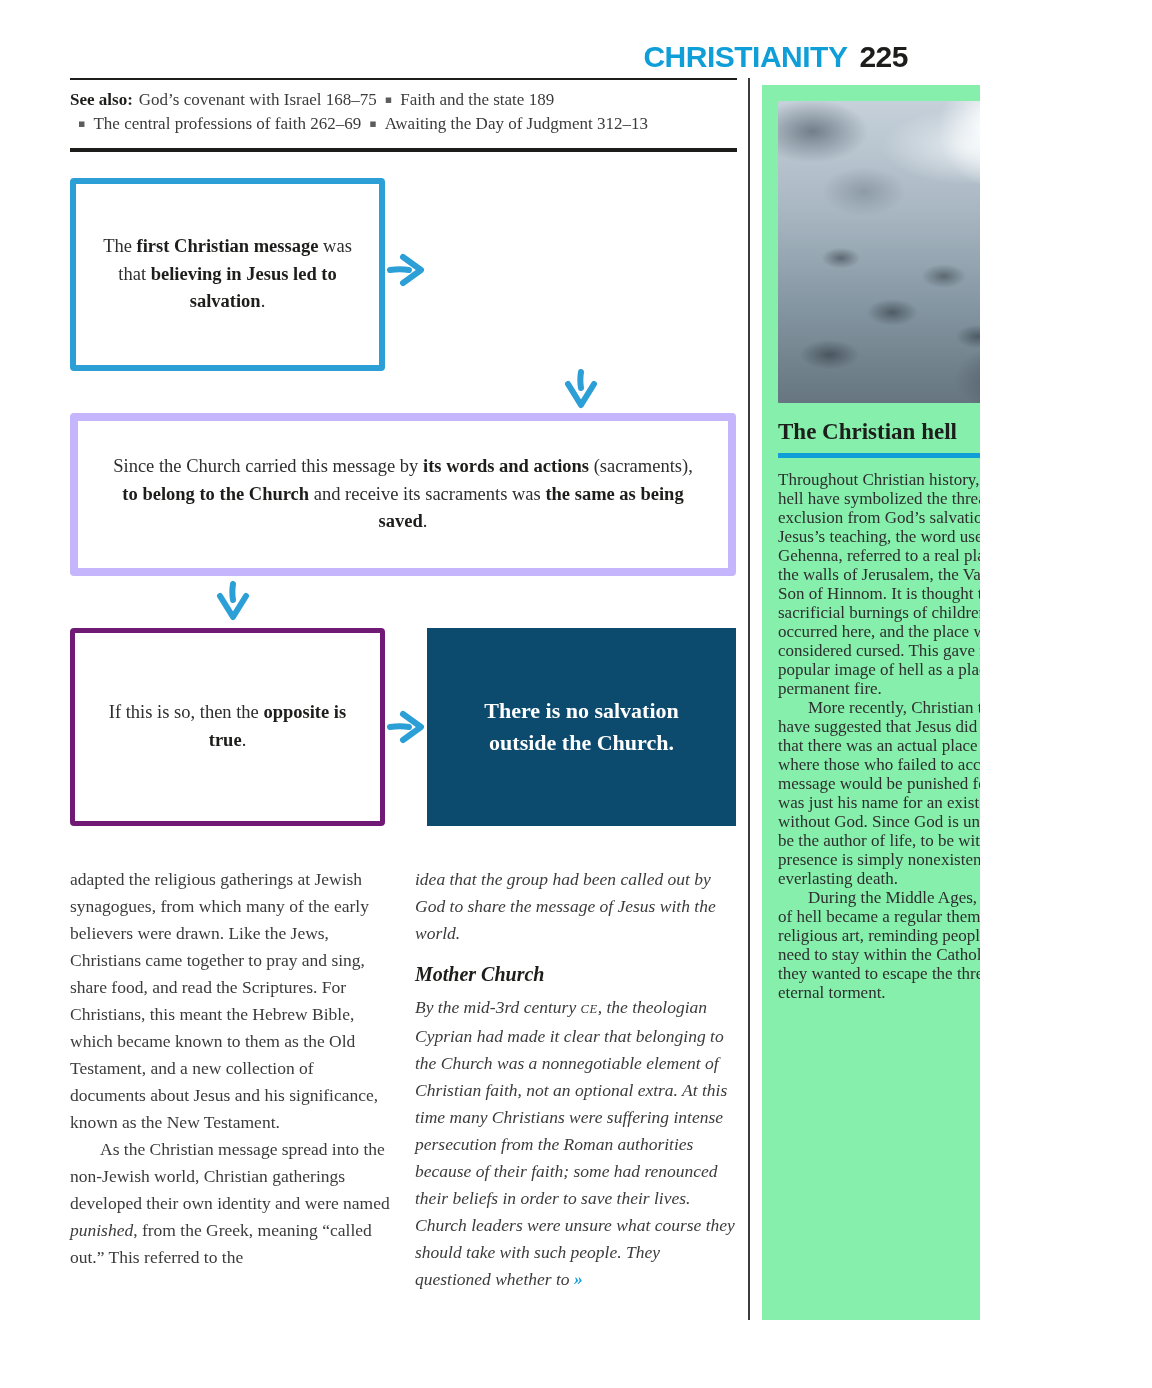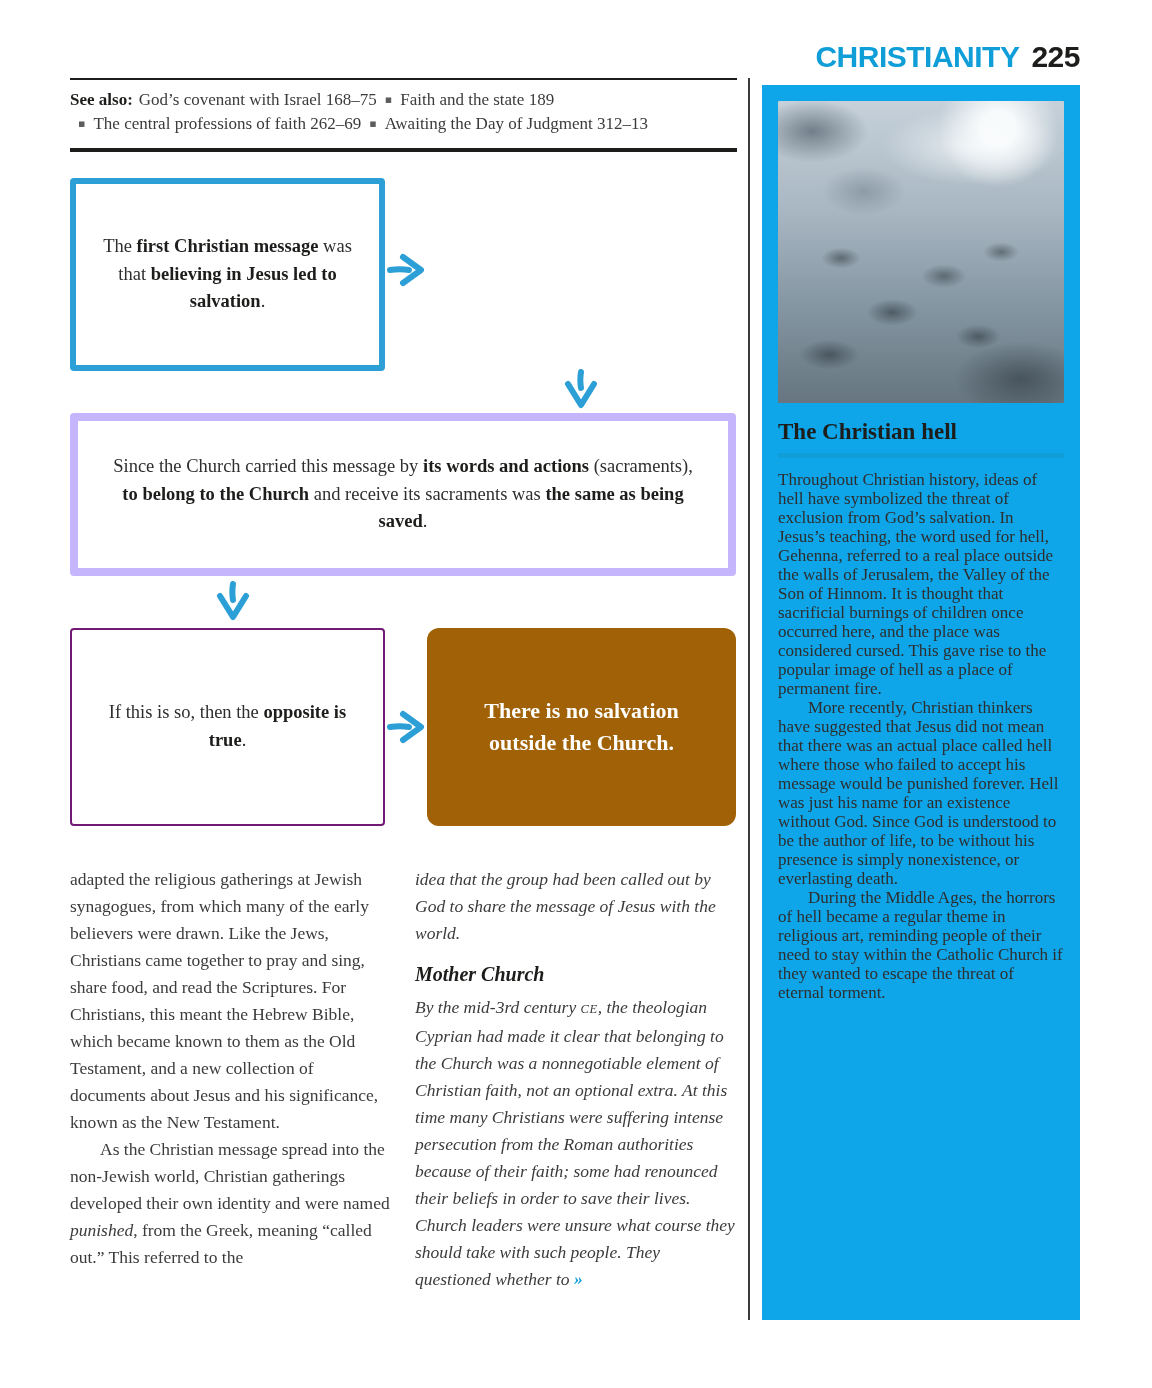--- a/index.html
+++ b/index.html
@@ -1,16 +1,16 @@
 <!DOCTYPE html>
 <html><head>
 <meta charset="utf-8">
 <style>
   html,body{margin:0;padding:0;background:#ffffff;}
-  .page{position:relative;width:1152px;height:1388px;background:#ffffff;overflow:hidden;
+  .page{position:relative;width:980px;height:1388px;background:#ffffff;overflow:hidden;
         font-family:"Liberation Serif","DejaVu Serif",serif;color:#3b3b3b;}
 
   
   .hdr{position:absolute;top:40px;right:72px;display:flex;gap:12px;align-items:baseline;
        font-family:"Liberation Sans","DejaVu Sans",sans-serif;font-weight:bold;
        font-size:30px;letter-spacing:-0.5px;}
   .hdr .sect{color:#0f9ed8;}
   .hdr .pnum{color:#1d1d1b;}
 
   
@@ -25,41 +25,41 @@
              font-family:"DejaVu Sans",sans-serif;}
 
   
   .fc-box{position:absolute;display:flex;align-items:center;justify-content:center;
           text-align:center;font-size:18.5px;line-height:1.5;color:#2e2e2e;
           background:#ffffff;border-radius:4px;}
   .fc-box b{color:#1d1d1b;}
   .box1{left:70px;top:178px;width:315px;height:193px;border:6px solid #2b9fd6;padding:0 22px;box-sizing:border-box;}
   .box2{left:427px;top:181px;width:309px;height:184px;border:5px solid #1d1d1b;padding:0 26px;box-sizing:border-box;}
   .box3{left:70px;top:413px;width:666px;height:163px;border:8px solid #c4b5fd;padding:0 34px;box-sizing:border-box;}
-  .box4{left:70px;top:628px;width:315px;height:198px;border:2px solid #701a75;padding:0 30px;box-sizing:border-box;}
-  .box5{left:427px;top:628px;width:309px;height:198px;background:#a16207;color:#ffffff;
-        font-weight:bold;font-size:22px;line-height:1.45;padding:0 30px;box-sizing:border-box;border-radius:12px;}
+  .box4{left:70px;top:628px;width:315px;height:198px;border:5px solid #701a75;padding:0 30px;box-sizing:border-box;}
+  .box5{left:427px;top:628px;width:309px;height:198px;background:#0c4a6e;color:#ffffff;
+        font-weight:bold;font-size:22px;line-height:1.45;padding:0 30px;box-sizing:border-box;border-radius:0;}
   .fc-arrow{position:absolute;}
   .fc-arrow svg{display:block;}
 
   
   .col{position:absolute;top:866px;font-size:17.5px;line-height:27px;color:#3b3b3b;}
   .col-left{left:70px;width:320px;}
   .col-right{left:415px;width:322px;font-style:italic;}
   .col p{margin:0;}
   .col p.indent{text-indent:30px;}
   .col p + p{margin-top:0;}
   .subhead{font-weight:bold;font-size:20px;color:#1d1d1b;margin:14px 0 6px 0;
            font-family:"Liberation Serif","DejaVu Serif",serif;}
   .sc{font-size:0.72em;letter-spacing:0.5px;}
   .cont-mark{color:#0f9ed8;font-weight:bold;}
 
   
   .sidebar{position:absolute;left:762px;top:85px;width:318px;height:1235px;
-           background:#0ea5e9;box-sizing:border-box;padding:16px 16px 0 16px;}
+           background:#86efac;box-sizing:border-box;padding:16px 16px 0 16px;}
   .hell-img{width:286px;height:302px;border-radius:1px;
     background-color:#a9b7c2;
     background-image:
       radial-gradient(circle at 77% 9%, rgba(250,252,253,0.95) 0 5%, rgba(250,252,253,0) 17%),
       radial-gradient(ellipse 130px 55px at 68% 15%, rgba(238,243,246,0.85), rgba(238,243,246,0) 70%),
       radial-gradient(ellipse 80px 45px at 12% 10%, rgba(88,102,113,0.75), rgba(88,102,113,0) 70%),
       radial-gradient(ellipse 60px 35px at 30% 30%, rgba(120,134,145,0.6), rgba(120,134,145,0) 70%),
       radial-gradient(ellipse 26px 14px at 22% 52%, rgba(62,72,80,0.65), rgba(62,72,80,0) 75%),
       radial-gradient(ellipse 30px 16px at 58% 58%, rgba(58,68,76,0.6), rgba(58,68,76,0) 75%),
       radial-gradient(ellipse 24px 13px at 78% 50%, rgba(62,72,80,0.6), rgba(62,72,80,0) 75%),

